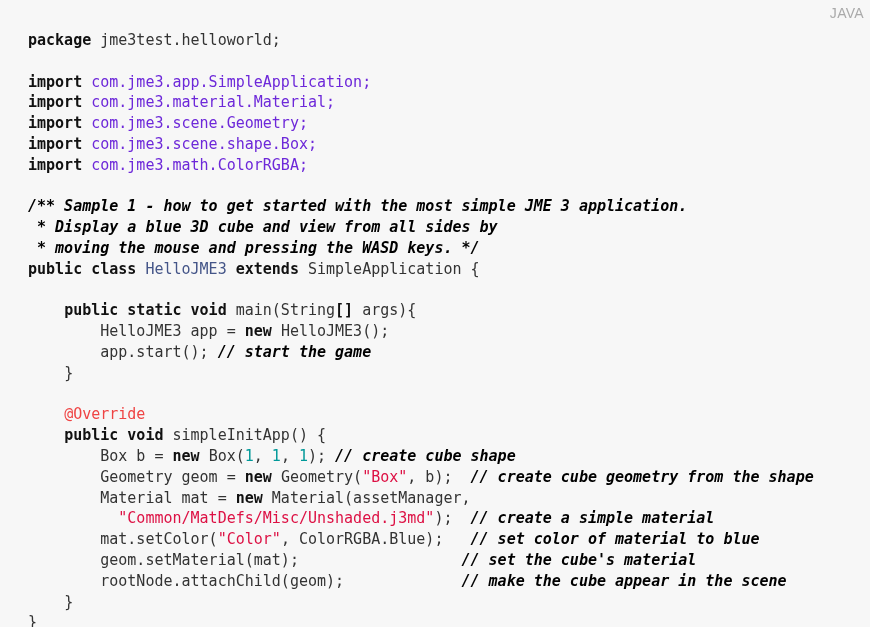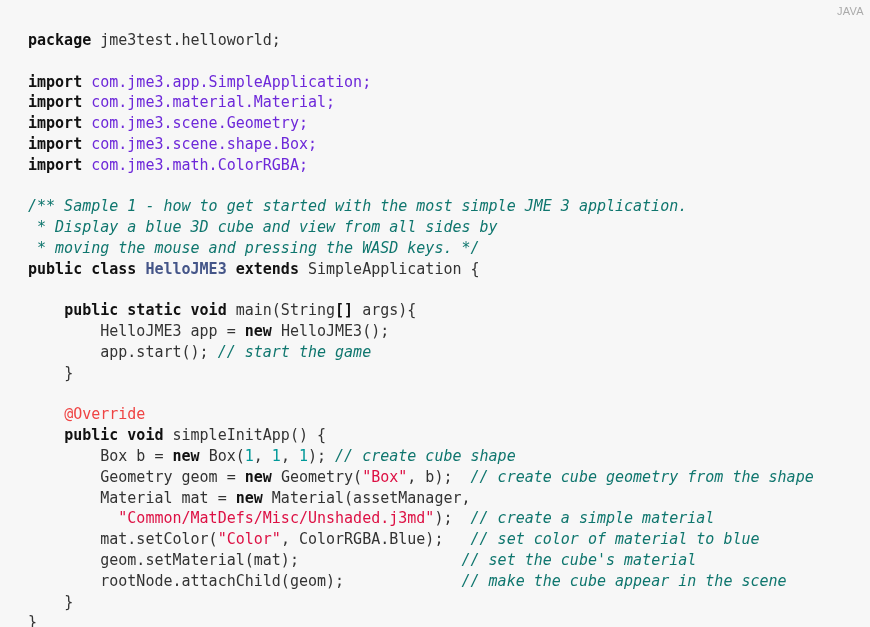--- a/index.html
+++ b/index.html
@@ -4,35 +4,35 @@
   <style>
     html, body { margin: 0; padding: 0; }
     body {
       width: 870px; height: 627px; overflow: hidden;
       background: #f7f7f7;
       position: relative;
     }
     .lang-label {
       position: absolute; top: 5px; right: 6px;
       font-family: "Liberation Sans", sans-serif;
-      font-size: 11px; color: #aaaaaa; letter-spacing: 0.3px;
+      font-size: 14px; color: #aaaaaa; letter-spacing: 0.3px;
     }
     pre.code {
       position: absolute; top: 14px; left: 12px; margin: 16px;
       font-family: "DejaVu Sans Mono", monospace;
       font-size: 15px;
       line-height: 20.8px;
       color: #333333;
       white-space: pre;
     }
     .line { display: block; height: 20.8px; }
     .kw { font-weight: bold; color: #111111; }
     .imp { color: #6d28d9; }
-    .cls { font-weight: bold; color: #445588; }
-    .cm { font-style: italic; color: #0f766e; }
+    .cls { font-weight: normal; color: #445588; }
+    .cm { font-style: italic; color: #000000; font-weight: bold; }
     .str { color: #dd1144; }
     .num { color: #009999; }
     .ann { color: #ef4444; }
   </style>
 </head>
 <body>
 
 <div class="lang-label">JAVA</div>
 
 <pre class="code"><span class="line"><span class="kw">package</span> <span>jme3test.helloworld;</span></span><span class="line"> </span><span class="line"><span class="kw">import</span> <span class="imp">com.jme3.app.SimpleApplication;</span></span><span class="line"><span class="kw">import</span> <span class="imp">com.jme3.material.Material;</span></span><span class="line"><span class="kw">import</span> <span class="imp">com.jme3.scene.Geometry;</span></span><span class="line"><span class="kw">import</span> <span class="imp">com.jme3.scene.shape.Box;</span></span><span class="line"><span class="kw">import</span> <span class="imp">com.jme3.math.ColorRGBA;</span></span><span class="line"> </span><span class="line cm">/** Sample 1 - how to get started with the most simple JME 3 application.</span><span class="line cm"> * Display a blue 3D cube and view from all sides by</span><span class="line cm"> * moving the mouse and pressing the WASD keys. */</span><span class="line"><span class="kw">public class</span> <span class="cls">HelloJME3</span> <span class="kw">extends</span> <span>SimpleApplication {</span></span><span class="line"> </span><span class="line">    <span class="kw">public static void</span> <span>main(String</span><span class="kw">[]</span> <span>args){</span></span><span class="line">        <span>HelloJME3 app = </span><span class="kw">new</span> <span>HelloJME3();</span></span><span class="line">        <span>app.start(); </span><span class="cm">// start the game</span></span><span class="line">    <span>}</span></span><span class="line"> </span><span class="line">    <span class="ann">@Override</span></span><span class="line">    <span class="kw">public void</span> <span>simpleInitApp() {</span></span><span class="line">        <span>Box b = </span><span class="kw">new</span> <span>Box(</span><span class="num">1</span><span>, </span><span class="num">1</span><span>, </span><span class="num">1</span><span>); </span><span class="cm">// create cube shape</span></span><span class="line">        <span>Geometry geom = </span><span class="kw">new</span> <span>Geometry(</span><span class="str">"Box"</span><span>, b);  </span><span class="cm">// create cube geometry from the shape</span></span><span class="line">        <span>Material mat = </span><span class="kw">new</span> <span>Material(assetManager,</span></span><span class="line">          <span class="str">"Common/MatDefs/Misc/Unshaded.j3md"</span><span>);  </span><span class="cm">// create a simple material</span></span><span class="line">        <span>mat.setColor(</span><span class="str">"Color"</span><span>, ColorRGBA.Blue);   </span><span class="cm">// set color of material to blue</span></span><span class="line">        <span>geom.setMaterial(mat);                  </span><span class="cm">// set the cube's material</span></span><span class="line">        <span>rootNode.attachChild(geom);             </span><span class="cm">// make the cube appear in the scene</span></span><span class="line">    <span>}</span></span><span class="line"><span>}</span></span></pre>

